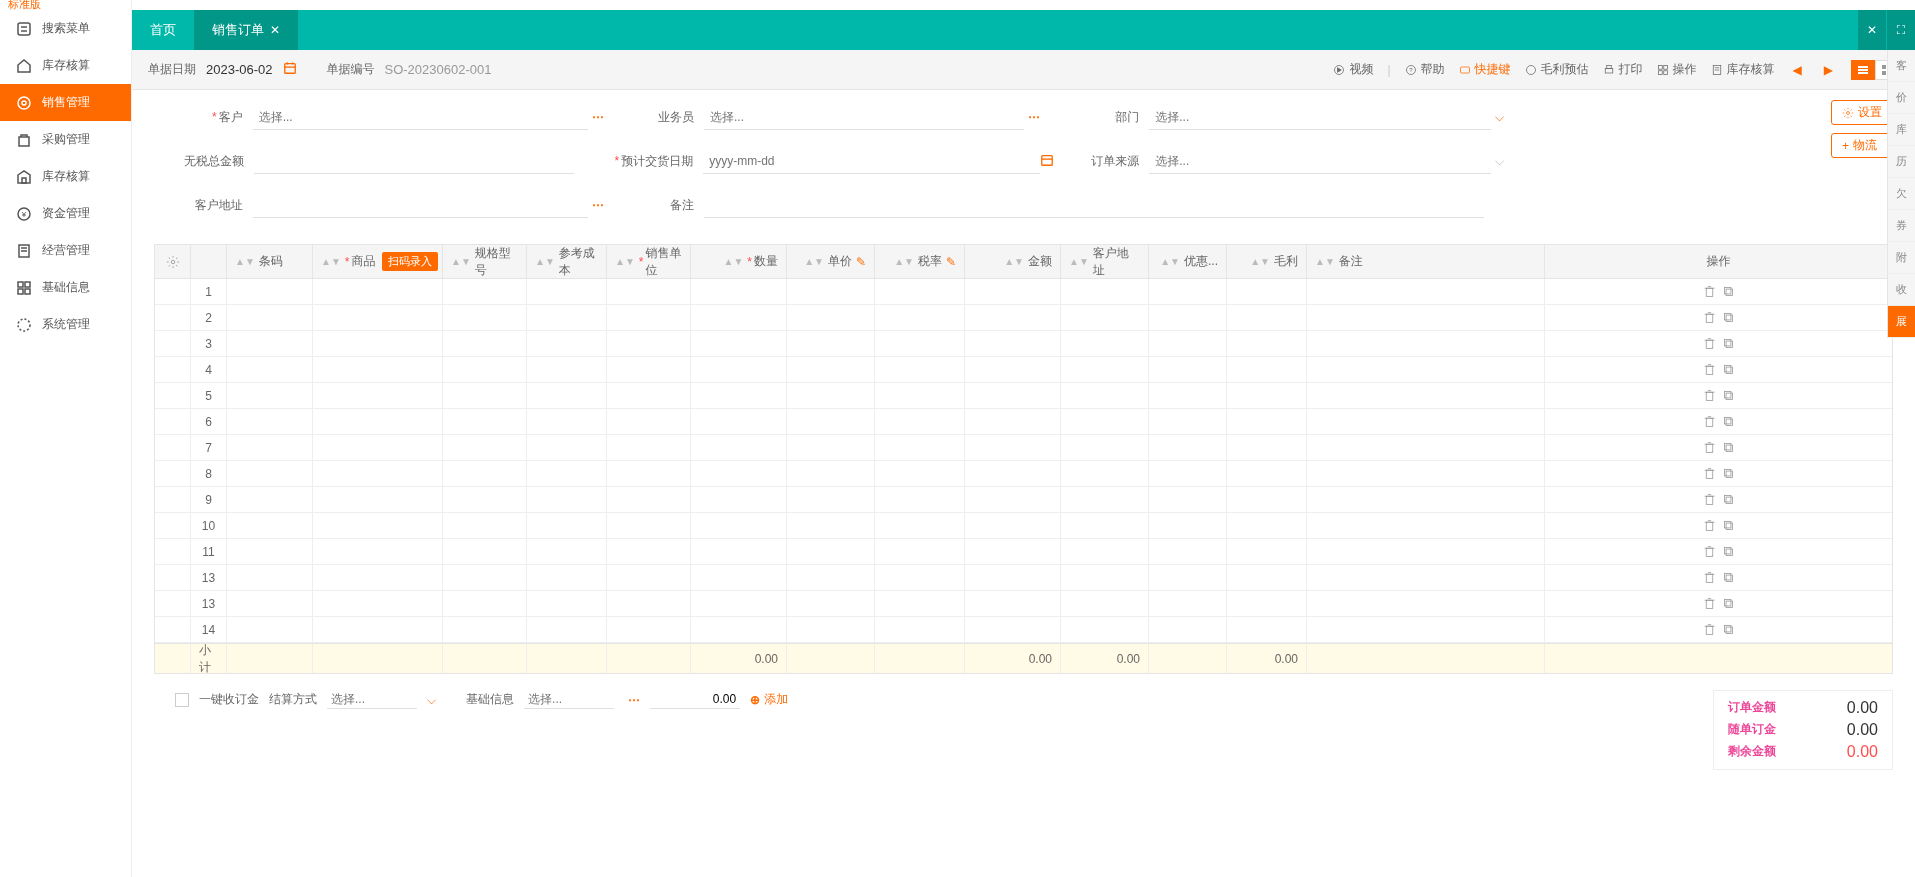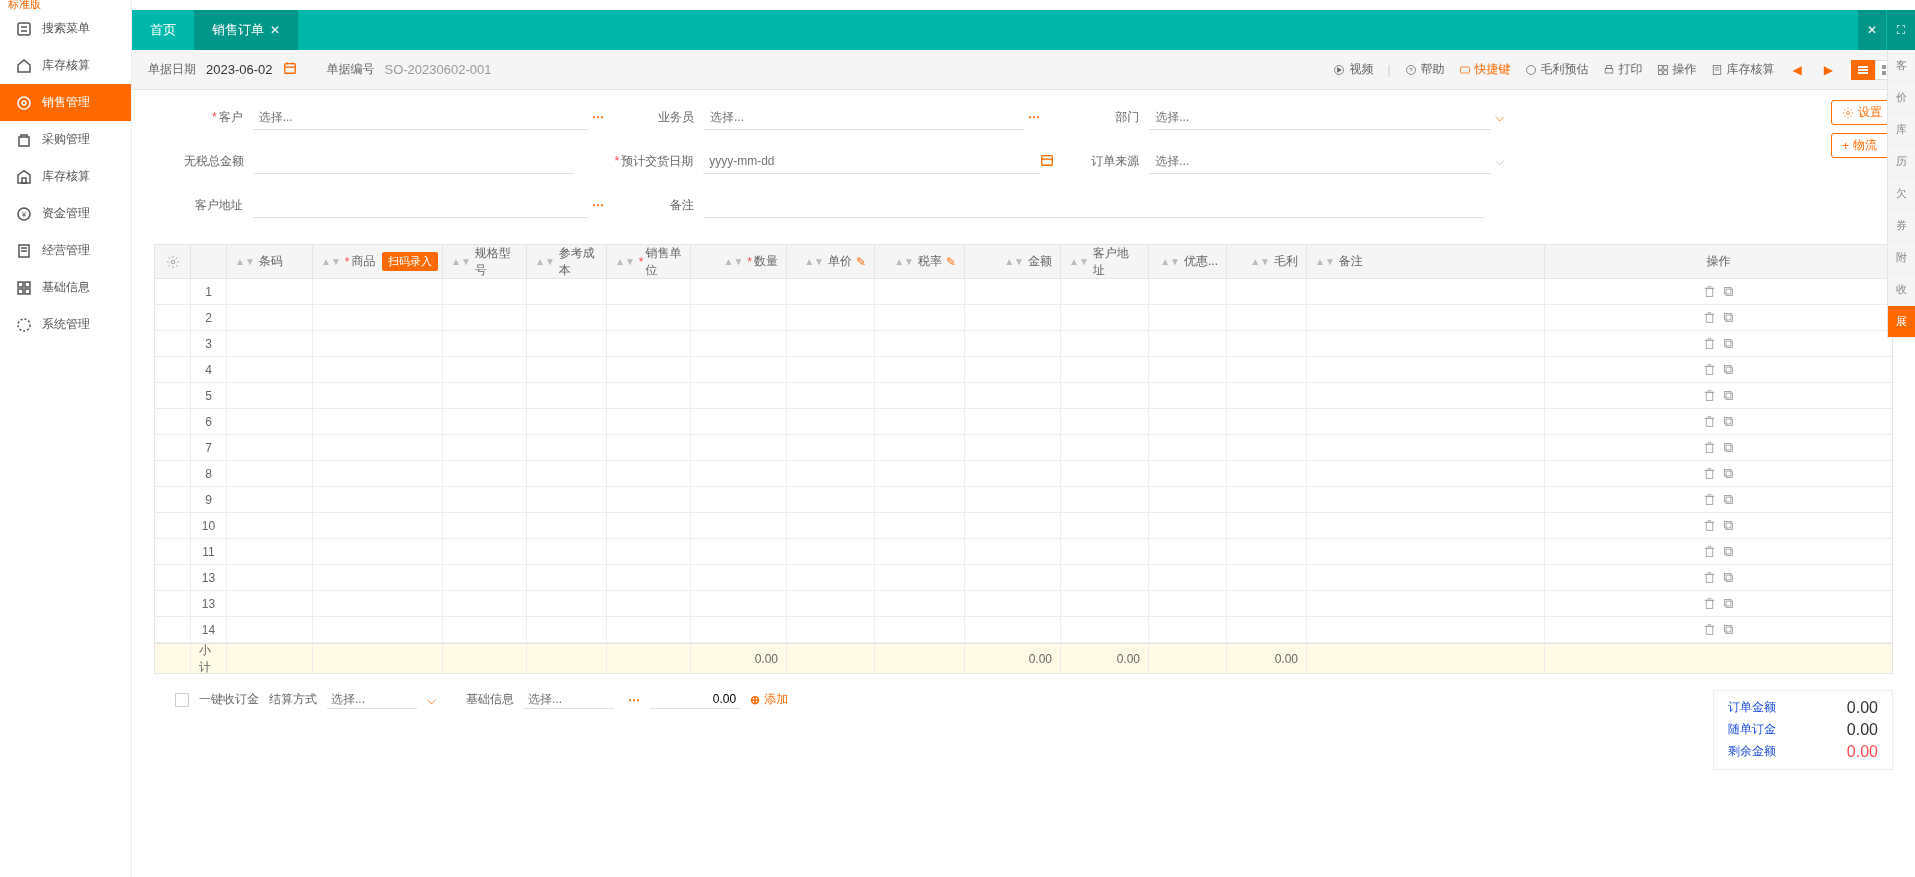--- a/index.html
+++ b/index.html
@@ -105,21 +105,21 @@
 .bottom-left { display: flex; align-items: center; gap: 10px; flex-wrap: wrap; padding-left: 21px; }
 .bottom-left .chk { width: 14px; height: 14px; border: 1px solid #ccc; display: inline-block; }
 .bottom-left .blabel { color: #666; }
 .sel-input { border: none; border-bottom: 1px solid #e0e0e0; color: #999; padding: 2px 4px; width: 90px; }
 .sel-caret { color: #ff6a00; }
 .amt-input { border: none; border-bottom: 1px solid #e0e0e0; text-align: right; width: 90px; padding: 2px 4px; }
 .add-link { color: #ff6a00; cursor: pointer; display: flex; align-items: center; gap: 4px; }
 
 .totals-box { margin-left: auto; border: 1px solid #eee; padding: 6px 14px; min-width: 180px; }
 .totals-box .trow { display: flex; justify-content: space-between; padding: 2px 0; }
-.totals-box .trow .tlbl { color: #1d4ed8; }
+.totals-box .trow .tlbl { color: #ec4899; font-weight: bold; }
 .totals-box .trow .tval { font-size: 16px; }
 .totals-box .trow .tval.red { color: #ff4d4f; }
 
 
 .float-toolbar { position: absolute; right: 0; top: 50px; width: 28px; background: #f5f5f5; border-left: 1px solid #e5e5e5; }
 .float-toolbar .fitem { height: 32px; display: flex; align-items: center; justify-content: center; color: #888; cursor: pointer; border-bottom: 1px solid #eee; font-size: 11px; }
 .float-toolbar .fitem.active { background: #ff6a00; color: #fff; }
 
 input { font-family: inherit; font-size: inherit; outline: none; }
 </style>

